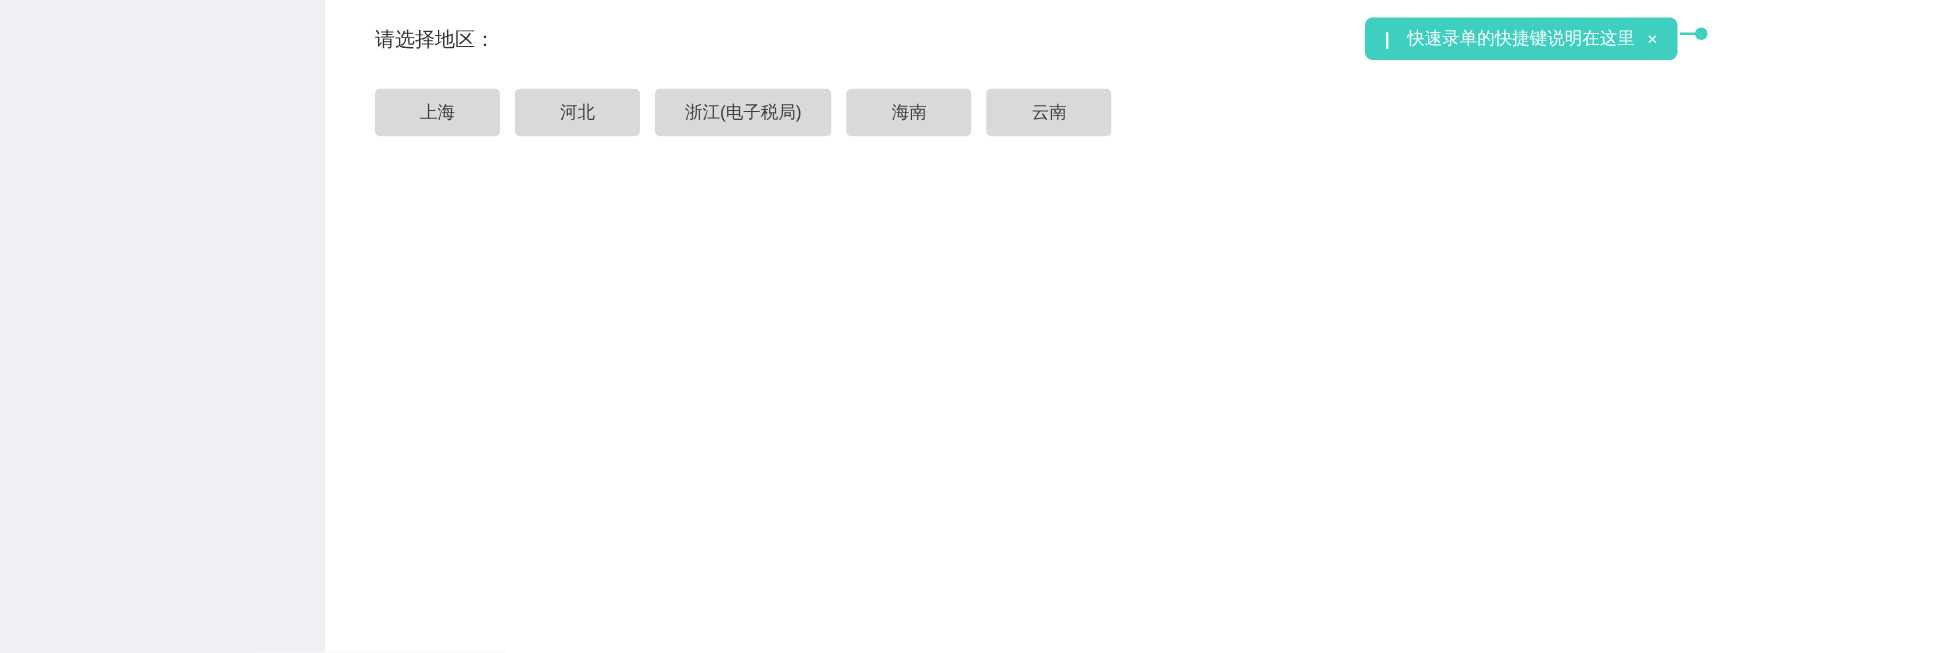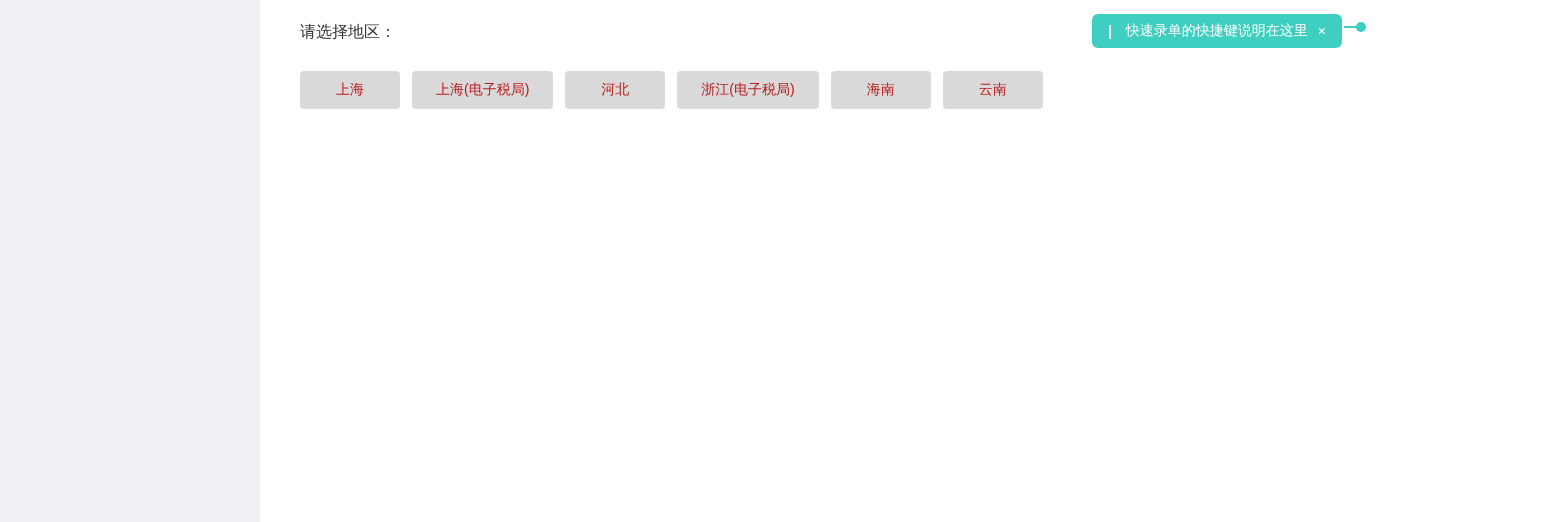--- a/index.html
+++ b/index.html
@@ -48,21 +48,21 @@
       flex-wrap: wrap;
       gap: 12px;
     }
 
     .region-btn {
       background: #d9d9d9;
       border: none;
       border-radius: 4px;
       padding: 10px 24px;
       font-size: 14px;
-      color: #b91c1c;
+      color: #404040;
       cursor: pointer;
       min-width: 100px;
       text-align: center;
       white-space: nowrap;
     }
 
     .tooltip-banner {
       position: absolute;
       top: 14px;
       right: 220px;
@@ -115,21 +115,20 @@
 </head>
 <body>
 
 <div class="sidebar"></div>
 
 <div class="main-content">
   <div class="page-title">请选择地区：</div>
   <div class="region-buttons">
 
   <button class="region-btn">上海</button>
-      <button class="region-btn">上海(电子税局)</button>
       <button class="region-btn">河北</button>
       <button class="region-btn">浙江(电子税局)</button>
       <button class="region-btn">海南</button>
       <button class="region-btn">云南</button>
     </div>
 </div>
 
 <div class="tooltip-banner">
   <span>快速录单的快捷键说明在这里</span>
   <button class="tooltip-close">×</button>

